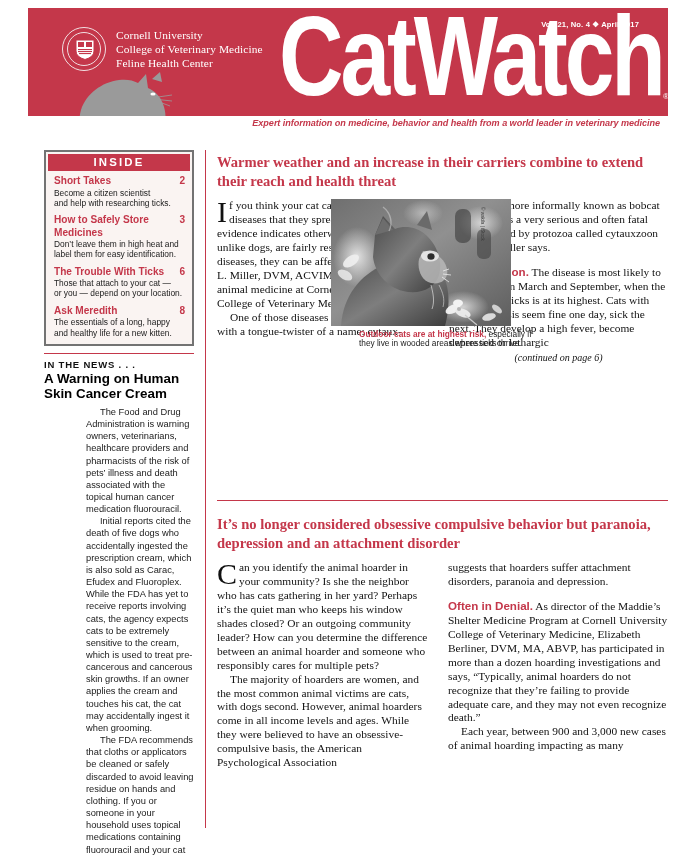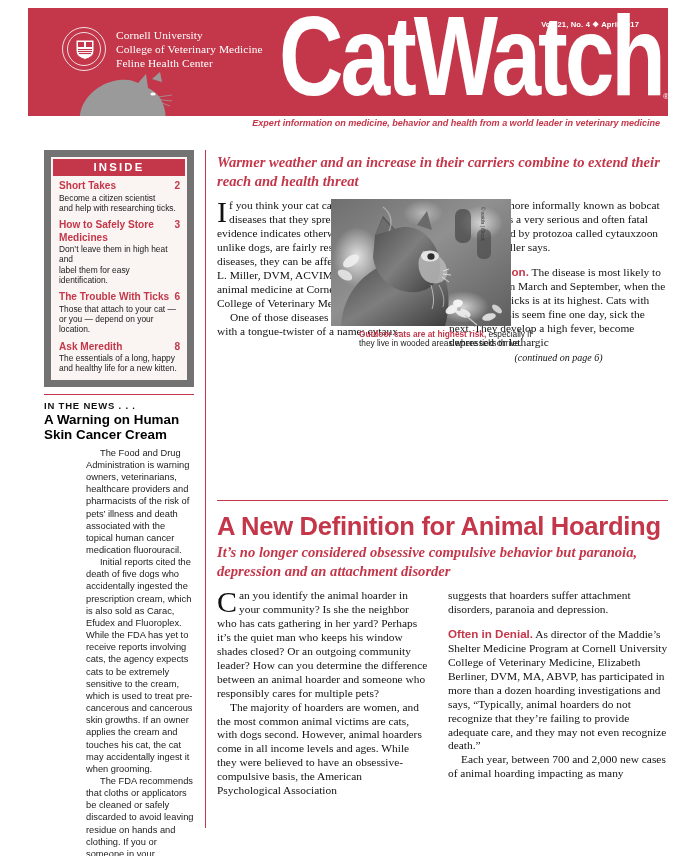--- a/index.html
+++ b/index.html
@@ -108,21 +108,21 @@
     letter-spacing: -.05px;
   }
 
   
   .sidebar {
     position: absolute;
     left: 44px; top: 150px;
     width: 150px;
   }
   .inside-box {
-    border: 7px solid #737373;
+    border: 2px solid #737373;
     background: #faf4f2;
     box-sizing: border-box;
   }
   .inside-hdr {
     background: #c4374a;
     color: #ffffff;
     font-family: "Liberation Sans", sans-serif;
     font-weight: 700;
     font-size: 11.4px;
     letter-spacing: 2.2px;
@@ -199,21 +199,20 @@
   .art-head {
     font-family: "Liberation Sans", sans-serif;
     font-weight: 700;
     font-size: 25.6px;
     line-height: 28px;
     color: #c4374a;
     letter-spacing: -.3px;
   }
   .art-deck {
     font-family: "Liberation Serif", serif;
-    font-style: italic;
     font-weight: 700;
     font-size: 14.6px;
     line-height: 19.2px;
     color: #c4374a;
     margin-top: 3px;
   }
 
   .cols2 {
     margin-top: 8px;
     position: relative;
@@ -474,32 +473,31 @@
         <div class="photo-credit">© wakila | iStock</div>
         <div class="caption"><span style="font-weight:700">Outdoor cats are at highest risk,</span><span class="cap-rest"> especially if they live in wooded areas where ticks thrive.</span></div>
       </div>
 
     </div>
   </div>
 
   <div class="h-rule" style="top:500px;"></div>
 
   <div class="main" style="top:512px;">
-    <div class="art-head">A New Definition for Animal Hoarding</div>
     <div class="art-deck">It’s no longer considered obsessive compulsive behavior but paranoia, depression and an attachment disorder</div>
 
     <div class="cols2" style="height:230px;">
 
       <div class="col colA" style="width:211px">
         <p class="dropcap noindent">Can you identify the animal hoarder in your community? Is she the neighbor who has cats gathering in her yard? Perhaps it’s the quiet man who keeps his window shades closed? Or an outgoing community leader? How can you determine the difference between an animal hoarder and someone who responsibly cares for multiple pets?</p>
         <p>The majority of hoarders are women, and the most common animal victims are cats, with dogs second. However, animal hoarders come in all income levels and ages. While they were believed to have an obsessive-compulsive basis, the American Psychological Association</p>
       </div>
 
       <div class="col colB" style="left:231px; width:220px">
         <p class="noindent">suggests that hoarders suffer attachment disorders, paranoia and depression.</p>
         <p class="noindent" style="margin-top:10px;"><span class="runhead">Often in Denial.</span> <span>As director of the Maddie’s Shelter Medicine Program at Cornell University College of Veterinary Medicine, Elizabeth Berliner, DVM, MA, ABVP, has participated in more than a dozen hoarding investigations and says, “Typically, animal hoarders do not recognize that they’re failing to provide adequate care, and they may not even recognize death.”</span></p>
-        <p>Each year, between 700 and 2,000 new cases of animal hoarding impacting as many</p>
+        <p>Each year, between 900 and 3,000 new cases of animal hoarding impacting as many</p>
       </div>
 
     </div>
   </div>
 
 </div>
 
 </body></html>

